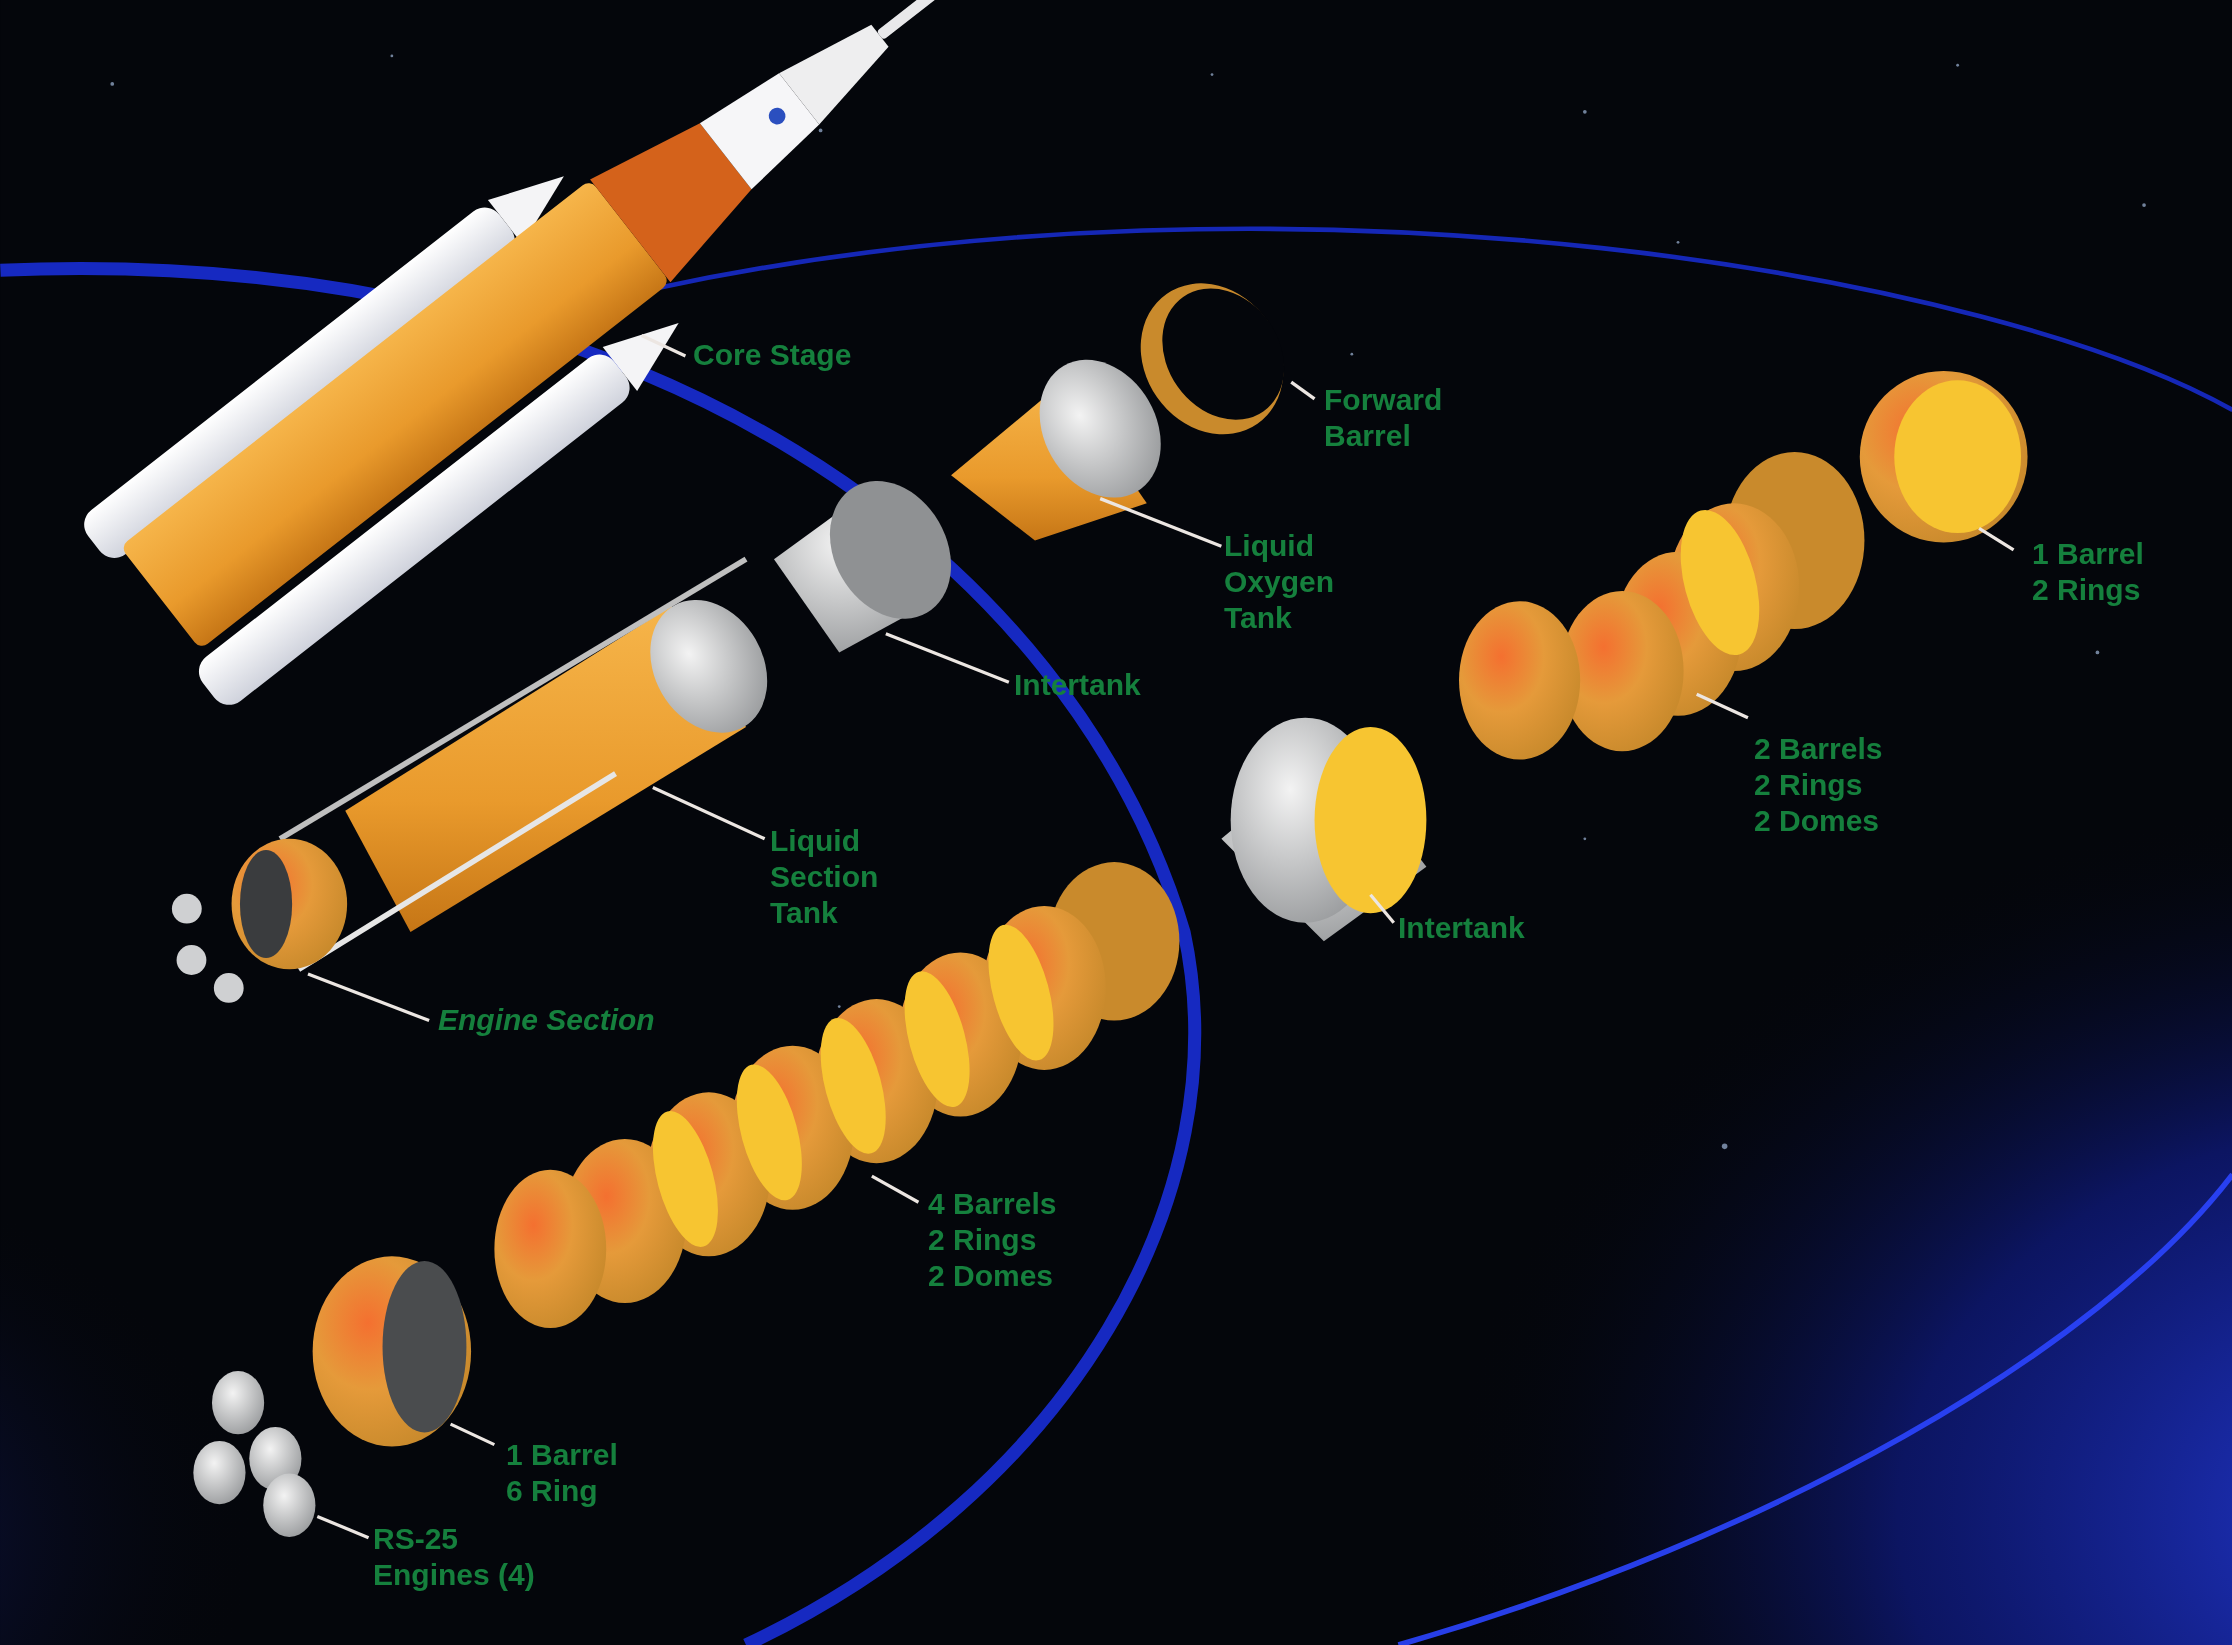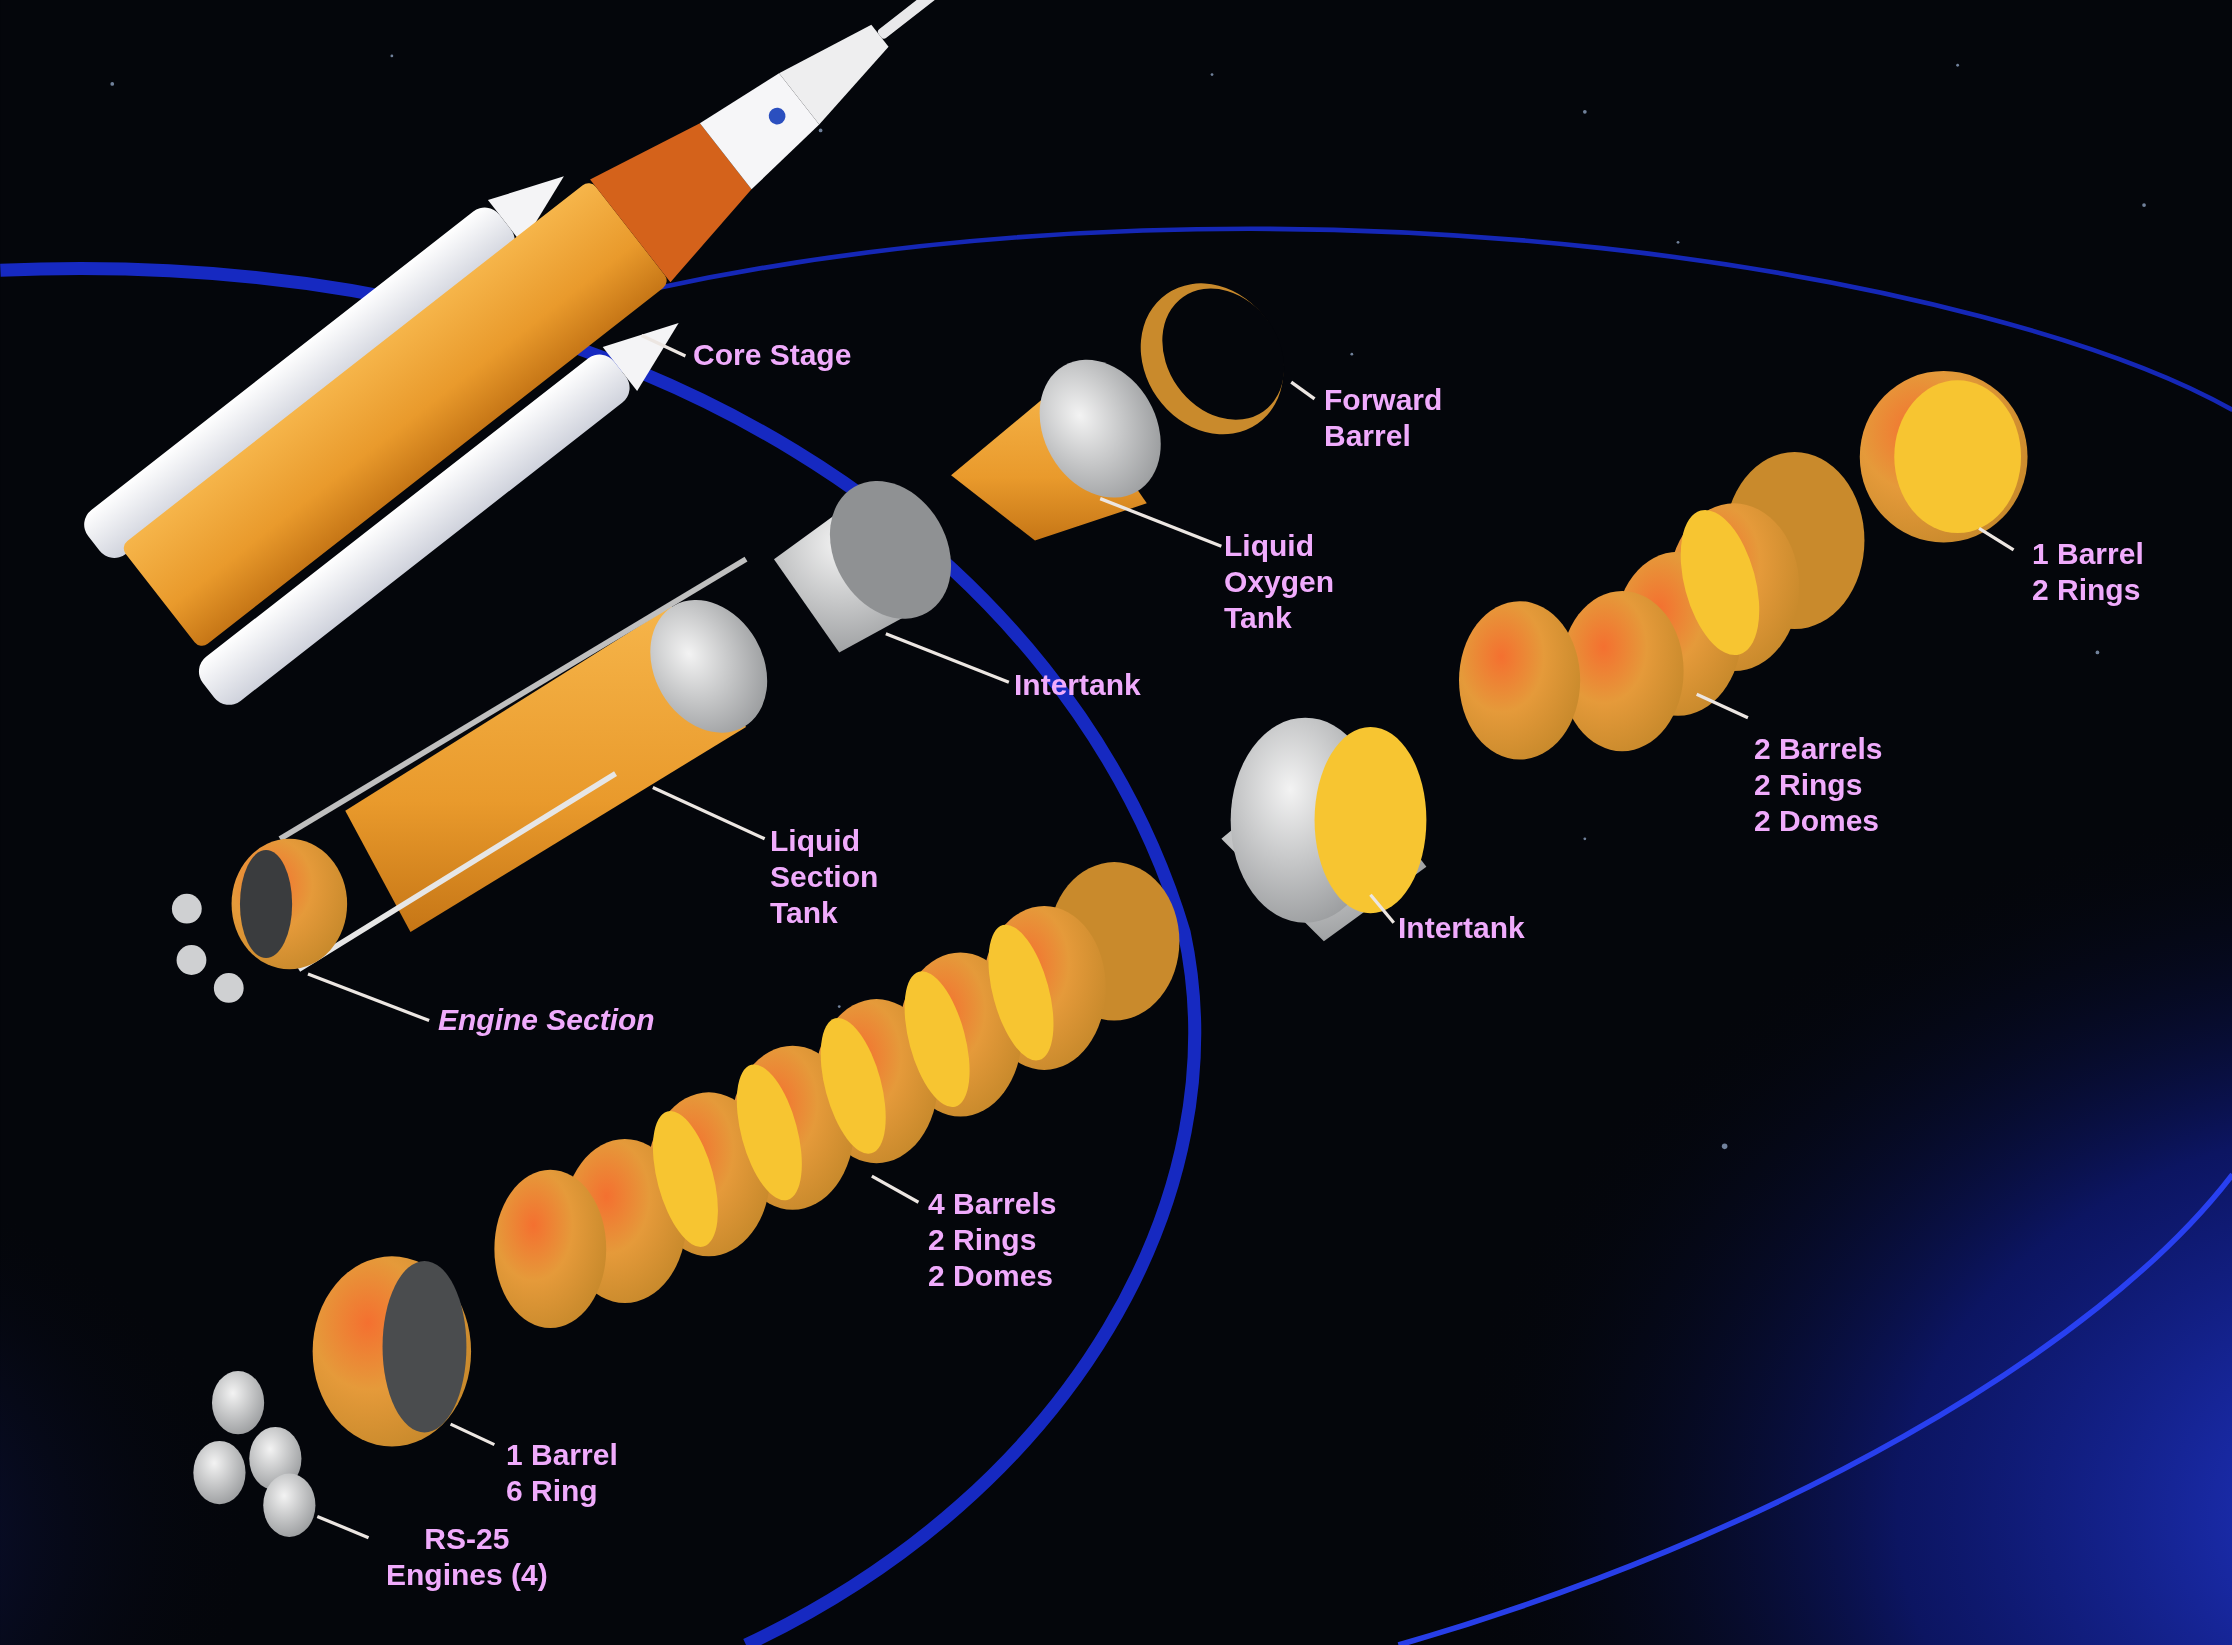--- a/index.html
+++ b/index.html
@@ -1,18 +1,18 @@
 <!DOCTYPE html>
 <html style="font-size:15px"><head>
 <meta charset="utf-8">
 <style>
   html,body{margin:0;padding:0;background:#05070d;}
   #stage{position:relative;width:2233px;height:1645px;overflow:hidden;background:#04060b;}
   #art{position:absolute;left:0;top:0;width:2233px;height:1645px;}
-  .label{position:absolute;color:#f0abfc;font-family:"Liberation Sans",sans-serif;font-weight:bold;font-size:30px;line-height:36px;white-space:nowrap;}
+  .label{position:absolute;color:#15803d;font-family:"Liberation Sans",sans-serif;font-weight:bold;font-size:30px;line-height:36px;white-space:nowrap;}
   .label span{display:block;}
 </style>
 </head>
 <body>
 
 <div id="stage">
 
 <svg id="art" viewBox="0 0 2395 1765" xmlns="http://www.w3.org/2000/svg">
   <defs>
     <radialGradient id="glowR" cx="0.85" cy="0.75" r="0.6">
@@ -216,19 +216,19 @@
 </div>
 <div class="label" style="left:928px;top:1186px;">
   <span>4 Barrels</span>
   <span>2 Rings</span>
   <span>2 Domes</span>
 </div>
 <div class="label" style="left:506px;top:1437px;">
   <span>1 Barrel</span>
   <span>6 Ring</span>
 </div>
-<div class="label" style="left:386px;top:1521px;text-align:center;">
+<div class="label" style="left:373px;top:1521px;">
   <span>RS-25</span>
   <span>Engines (4)</span>
 </div>
 
 </div>
 
 
 </body></html>

